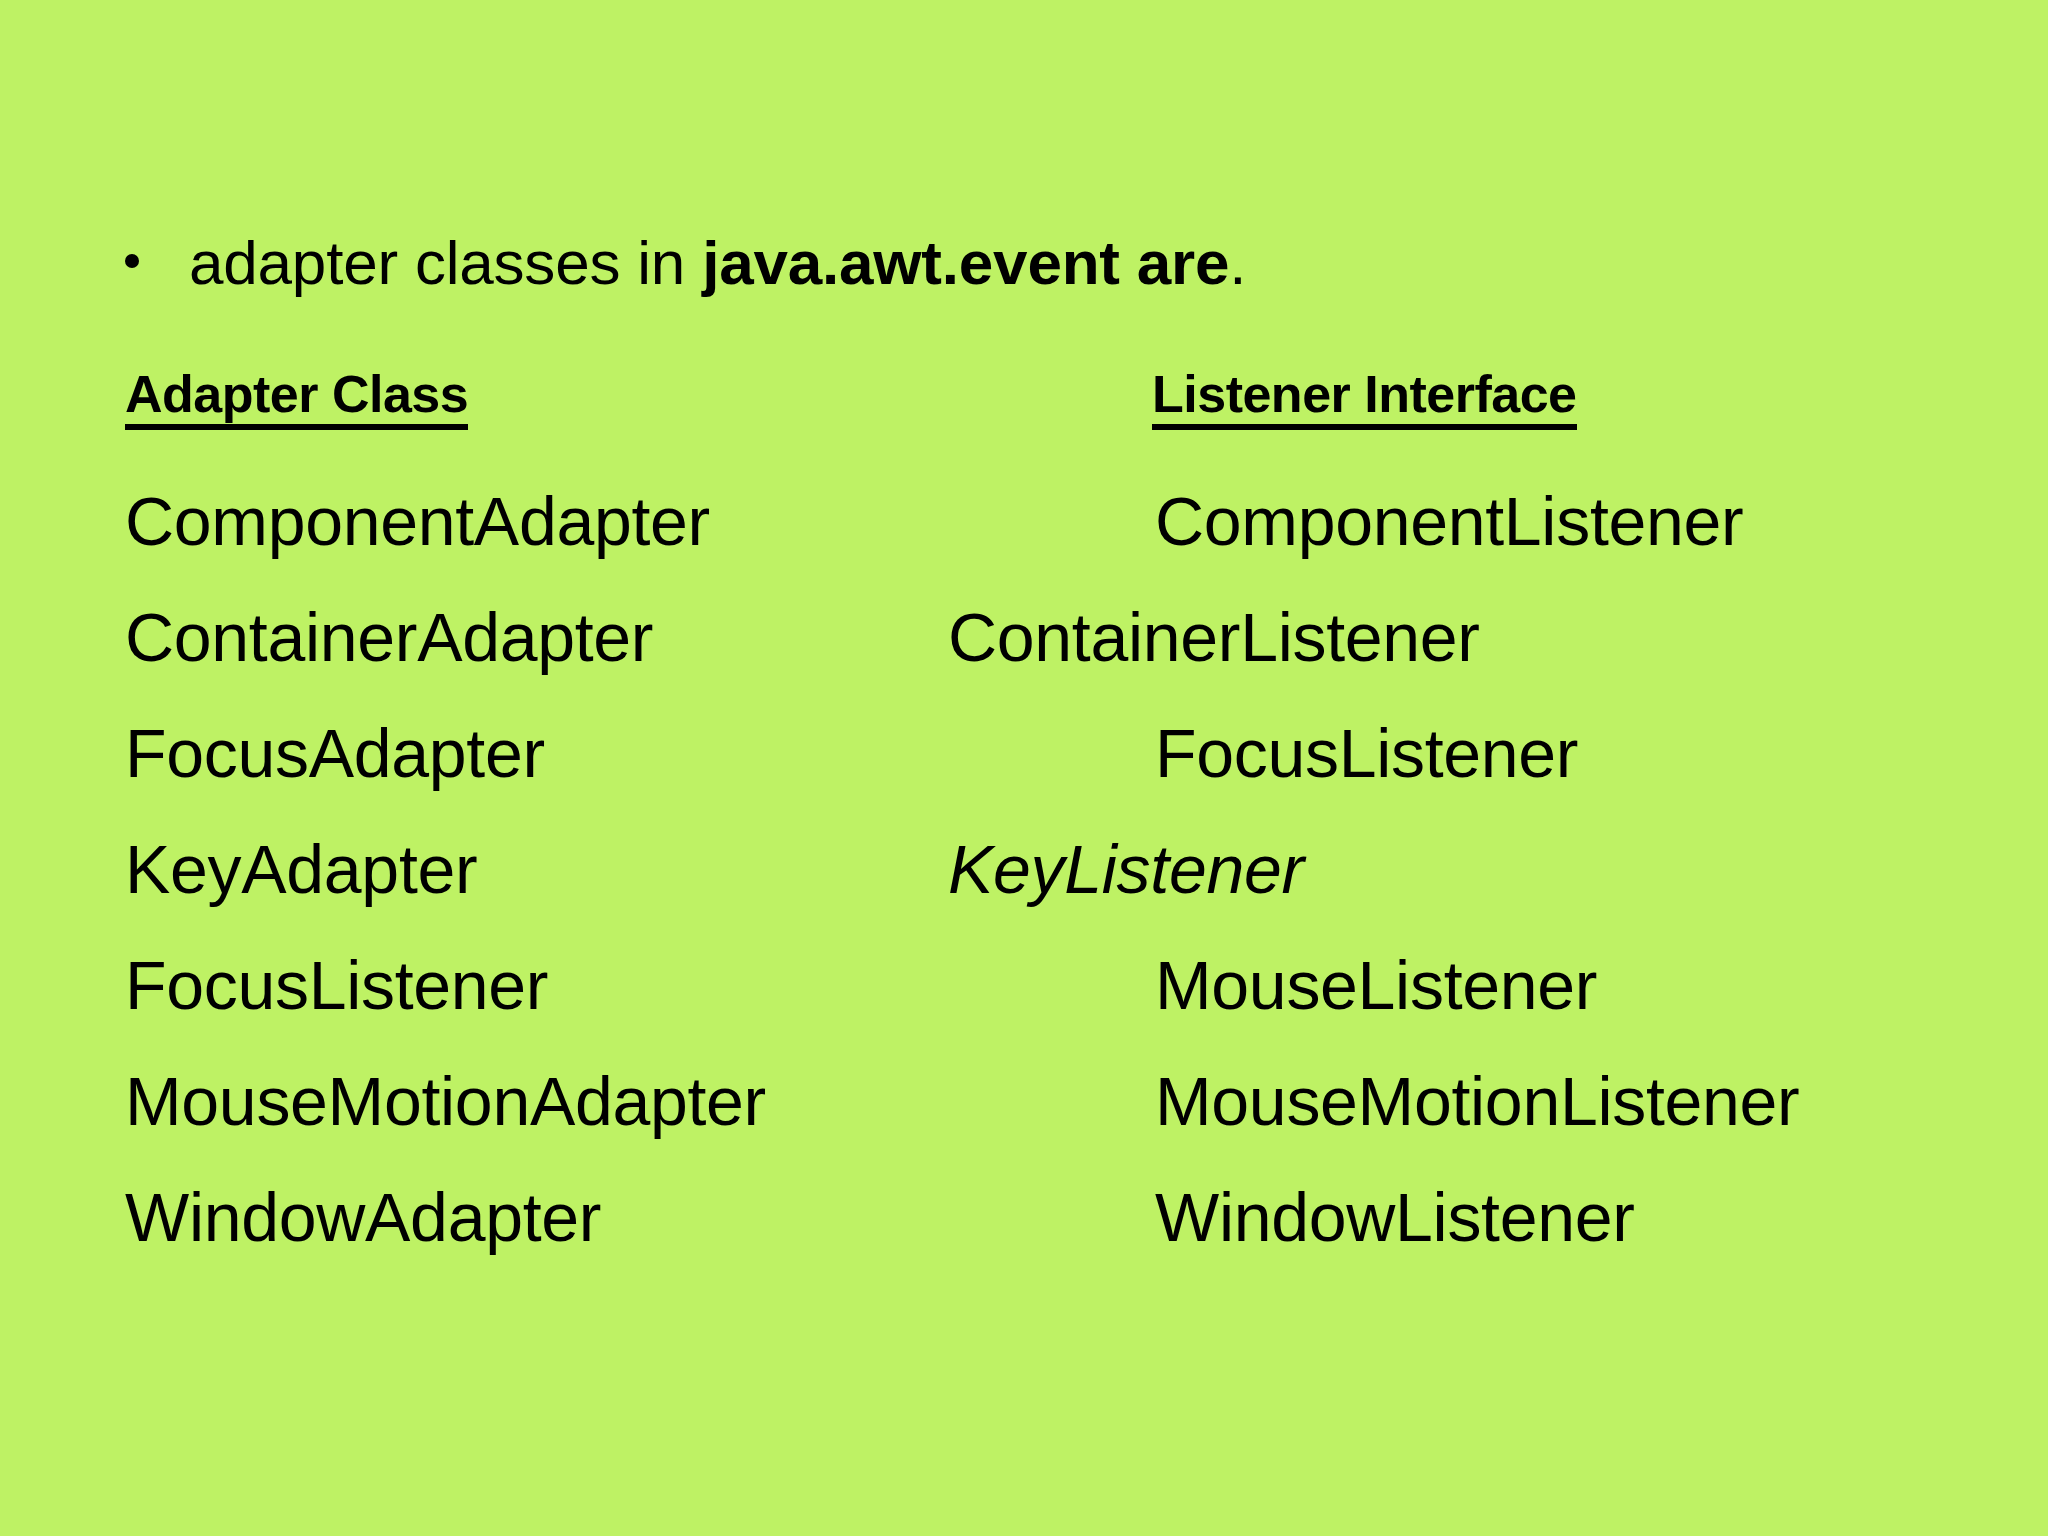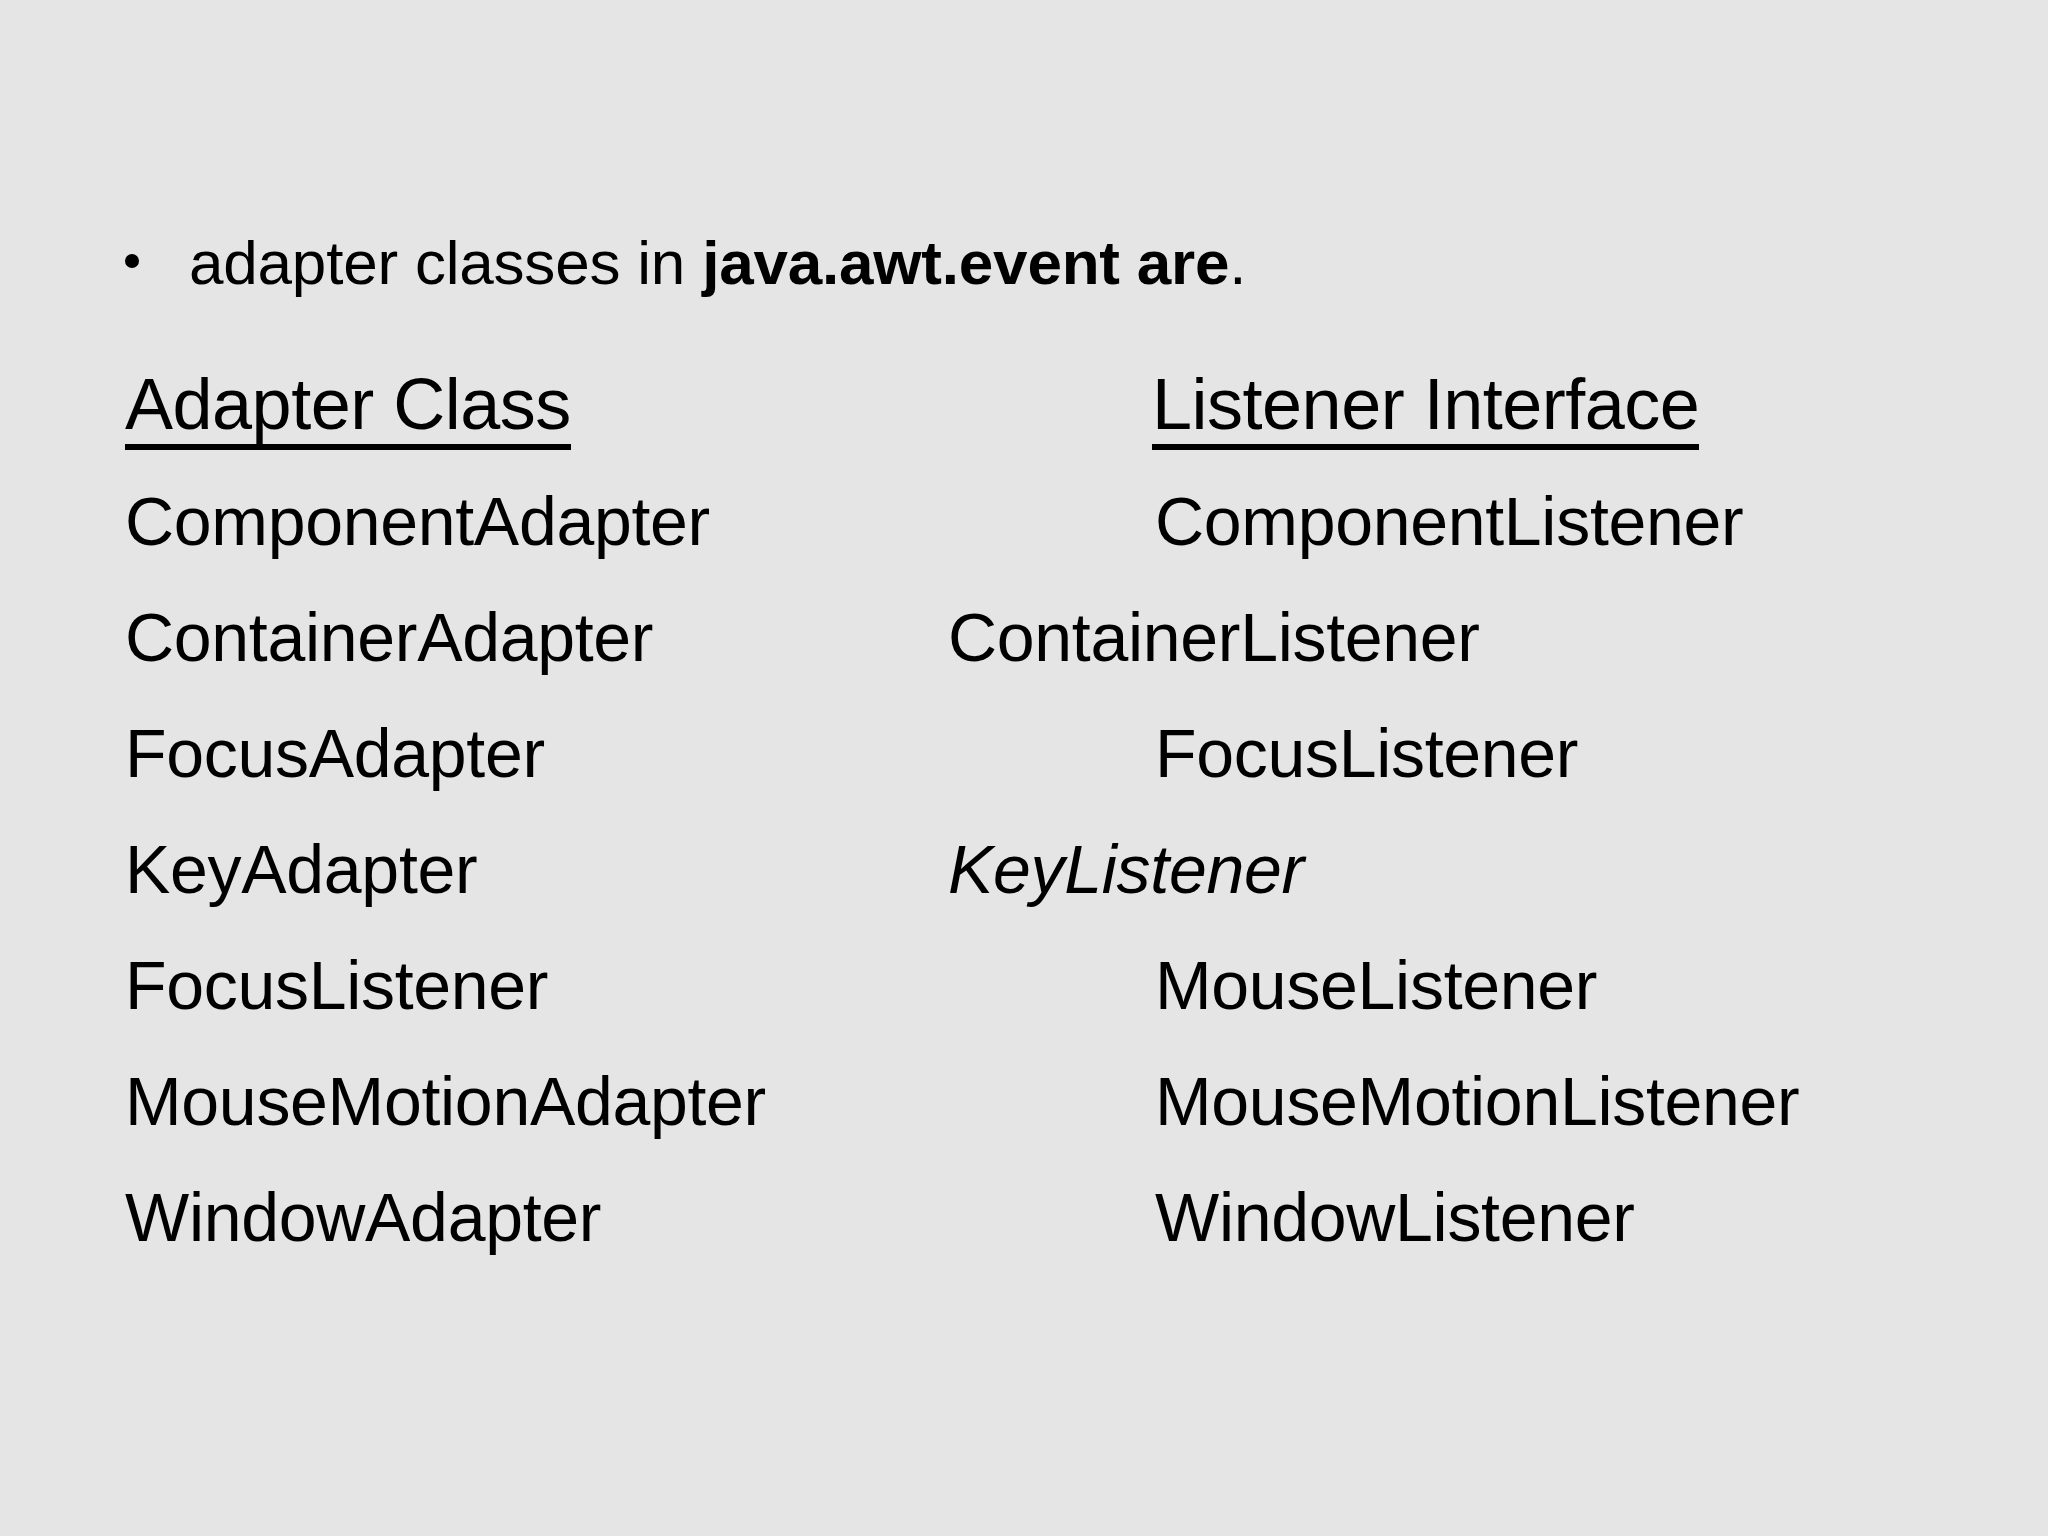--- a/index.html
+++ b/index.html
@@ -12,21 +12,21 @@
     height: 1536px;
     font-family: "Liberation Sans", sans-serif;
     color: #000000;
     overflow: hidden;
     position: relative;
   }
 
   .slide {
     position: absolute;
     inset: 0;
-    background: #e5e5e5;
+    background: #bef264;
   }
 
   
   .bullet-line {
     position: absolute;
     left: 125px;
     top: 232px;
     display: flex;
     align-items: baseline;
     font-size: 62px;
@@ -68,22 +68,22 @@
     position: absolute;
     font-size: 68px;
     line-height: 1;
     white-space: nowrap;
     letter-spacing: -0.3px;
   }
 
   .col-left  { left: 125px; }
 
   .head {
-    font-weight: 400;
-    font-size: 72px;
+    font-weight: 700;
+    font-size: 52px;
     letter-spacing: -0.5px;
   }
   .head .ul {
     border-bottom: 6px solid #000000;
     padding-bottom: 4px;
     display: inline-block;
   }
 
   
   .footer {

